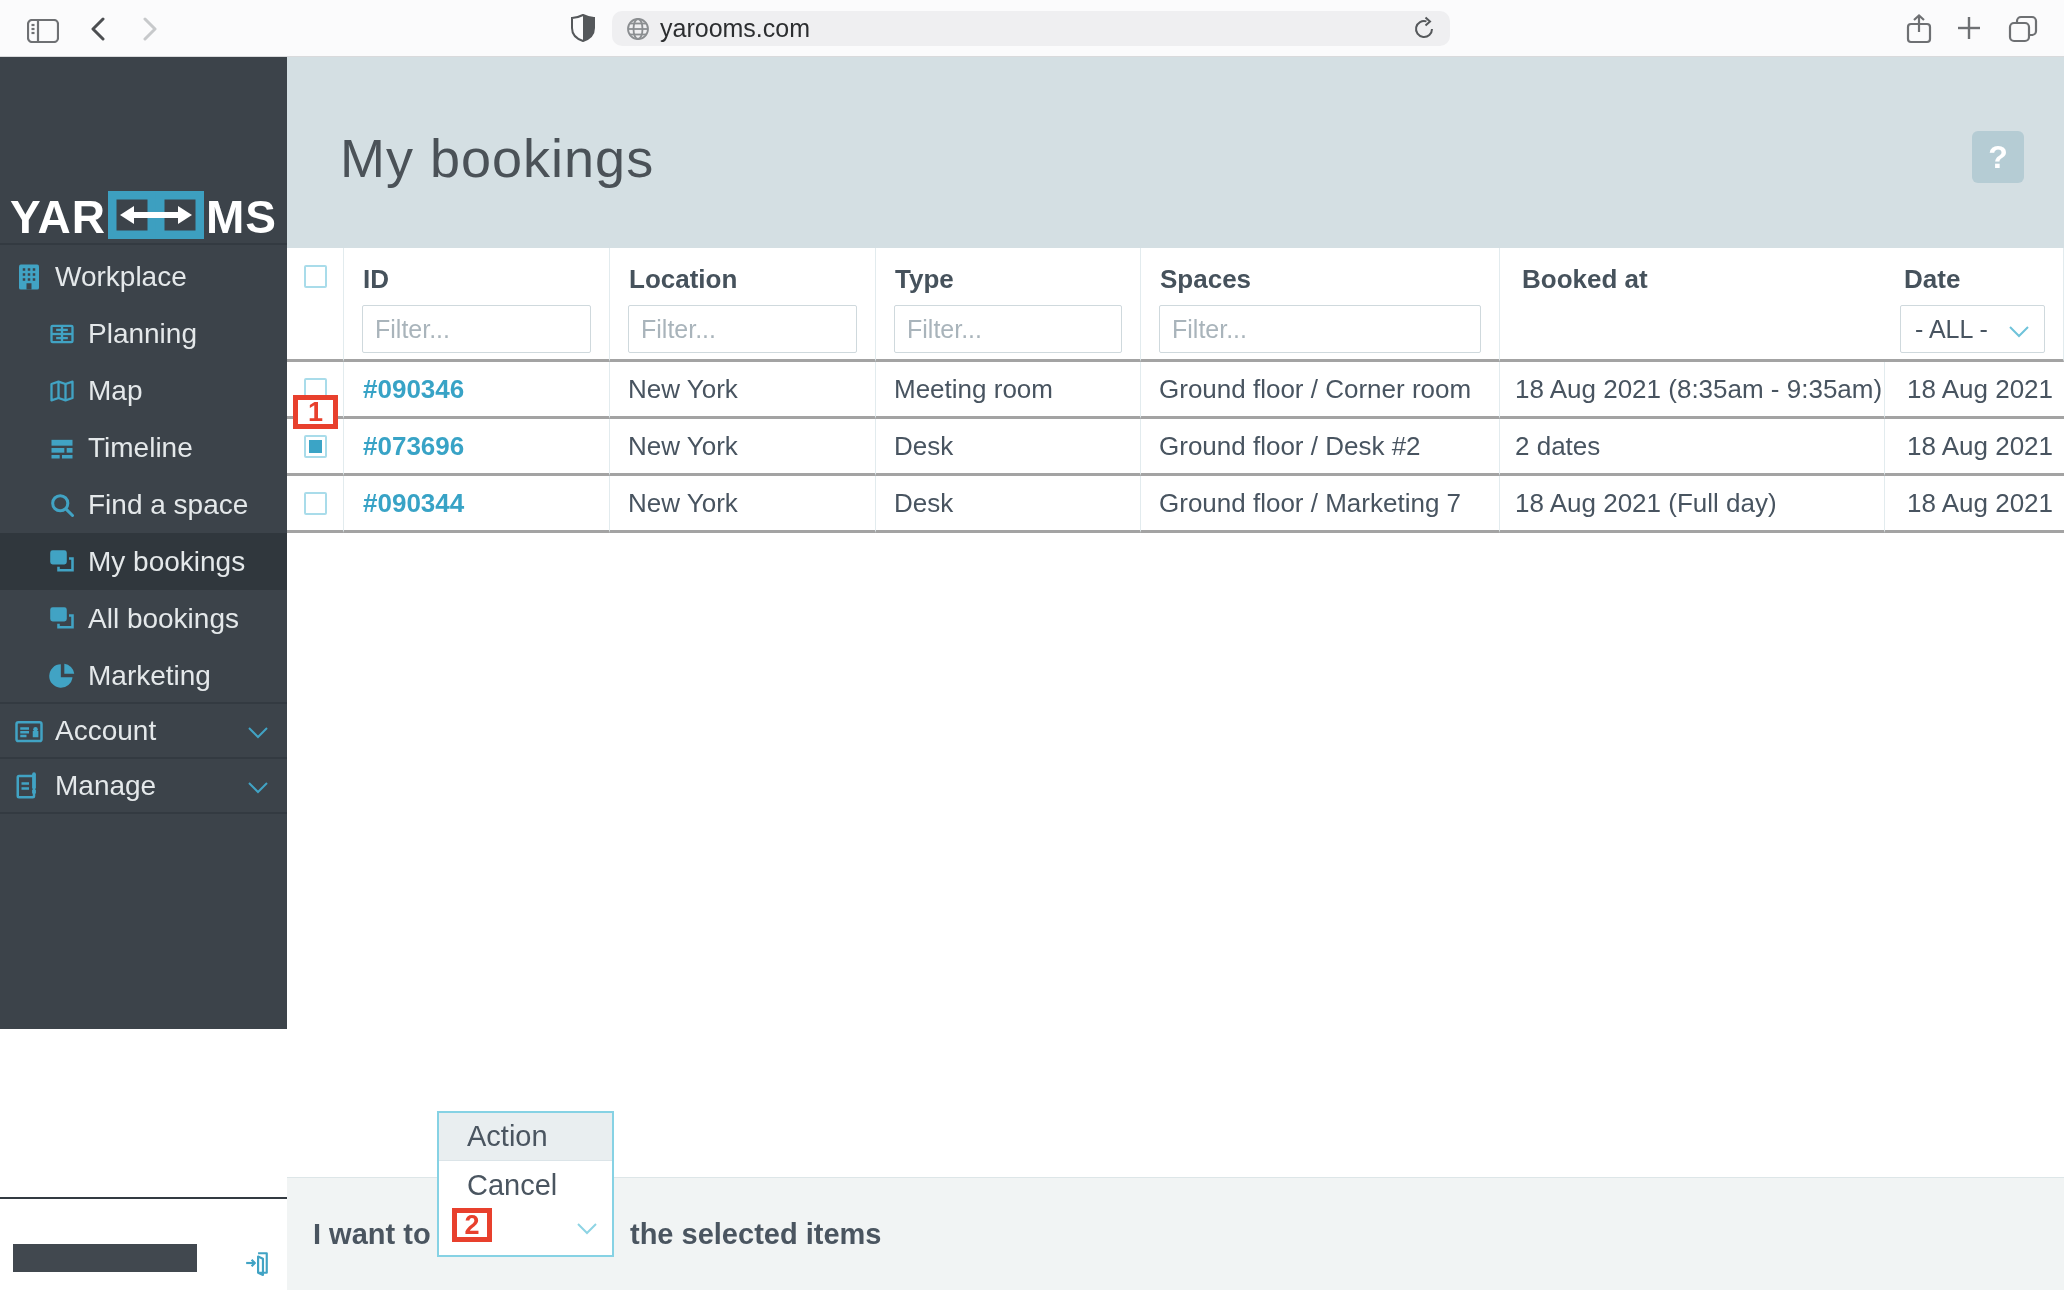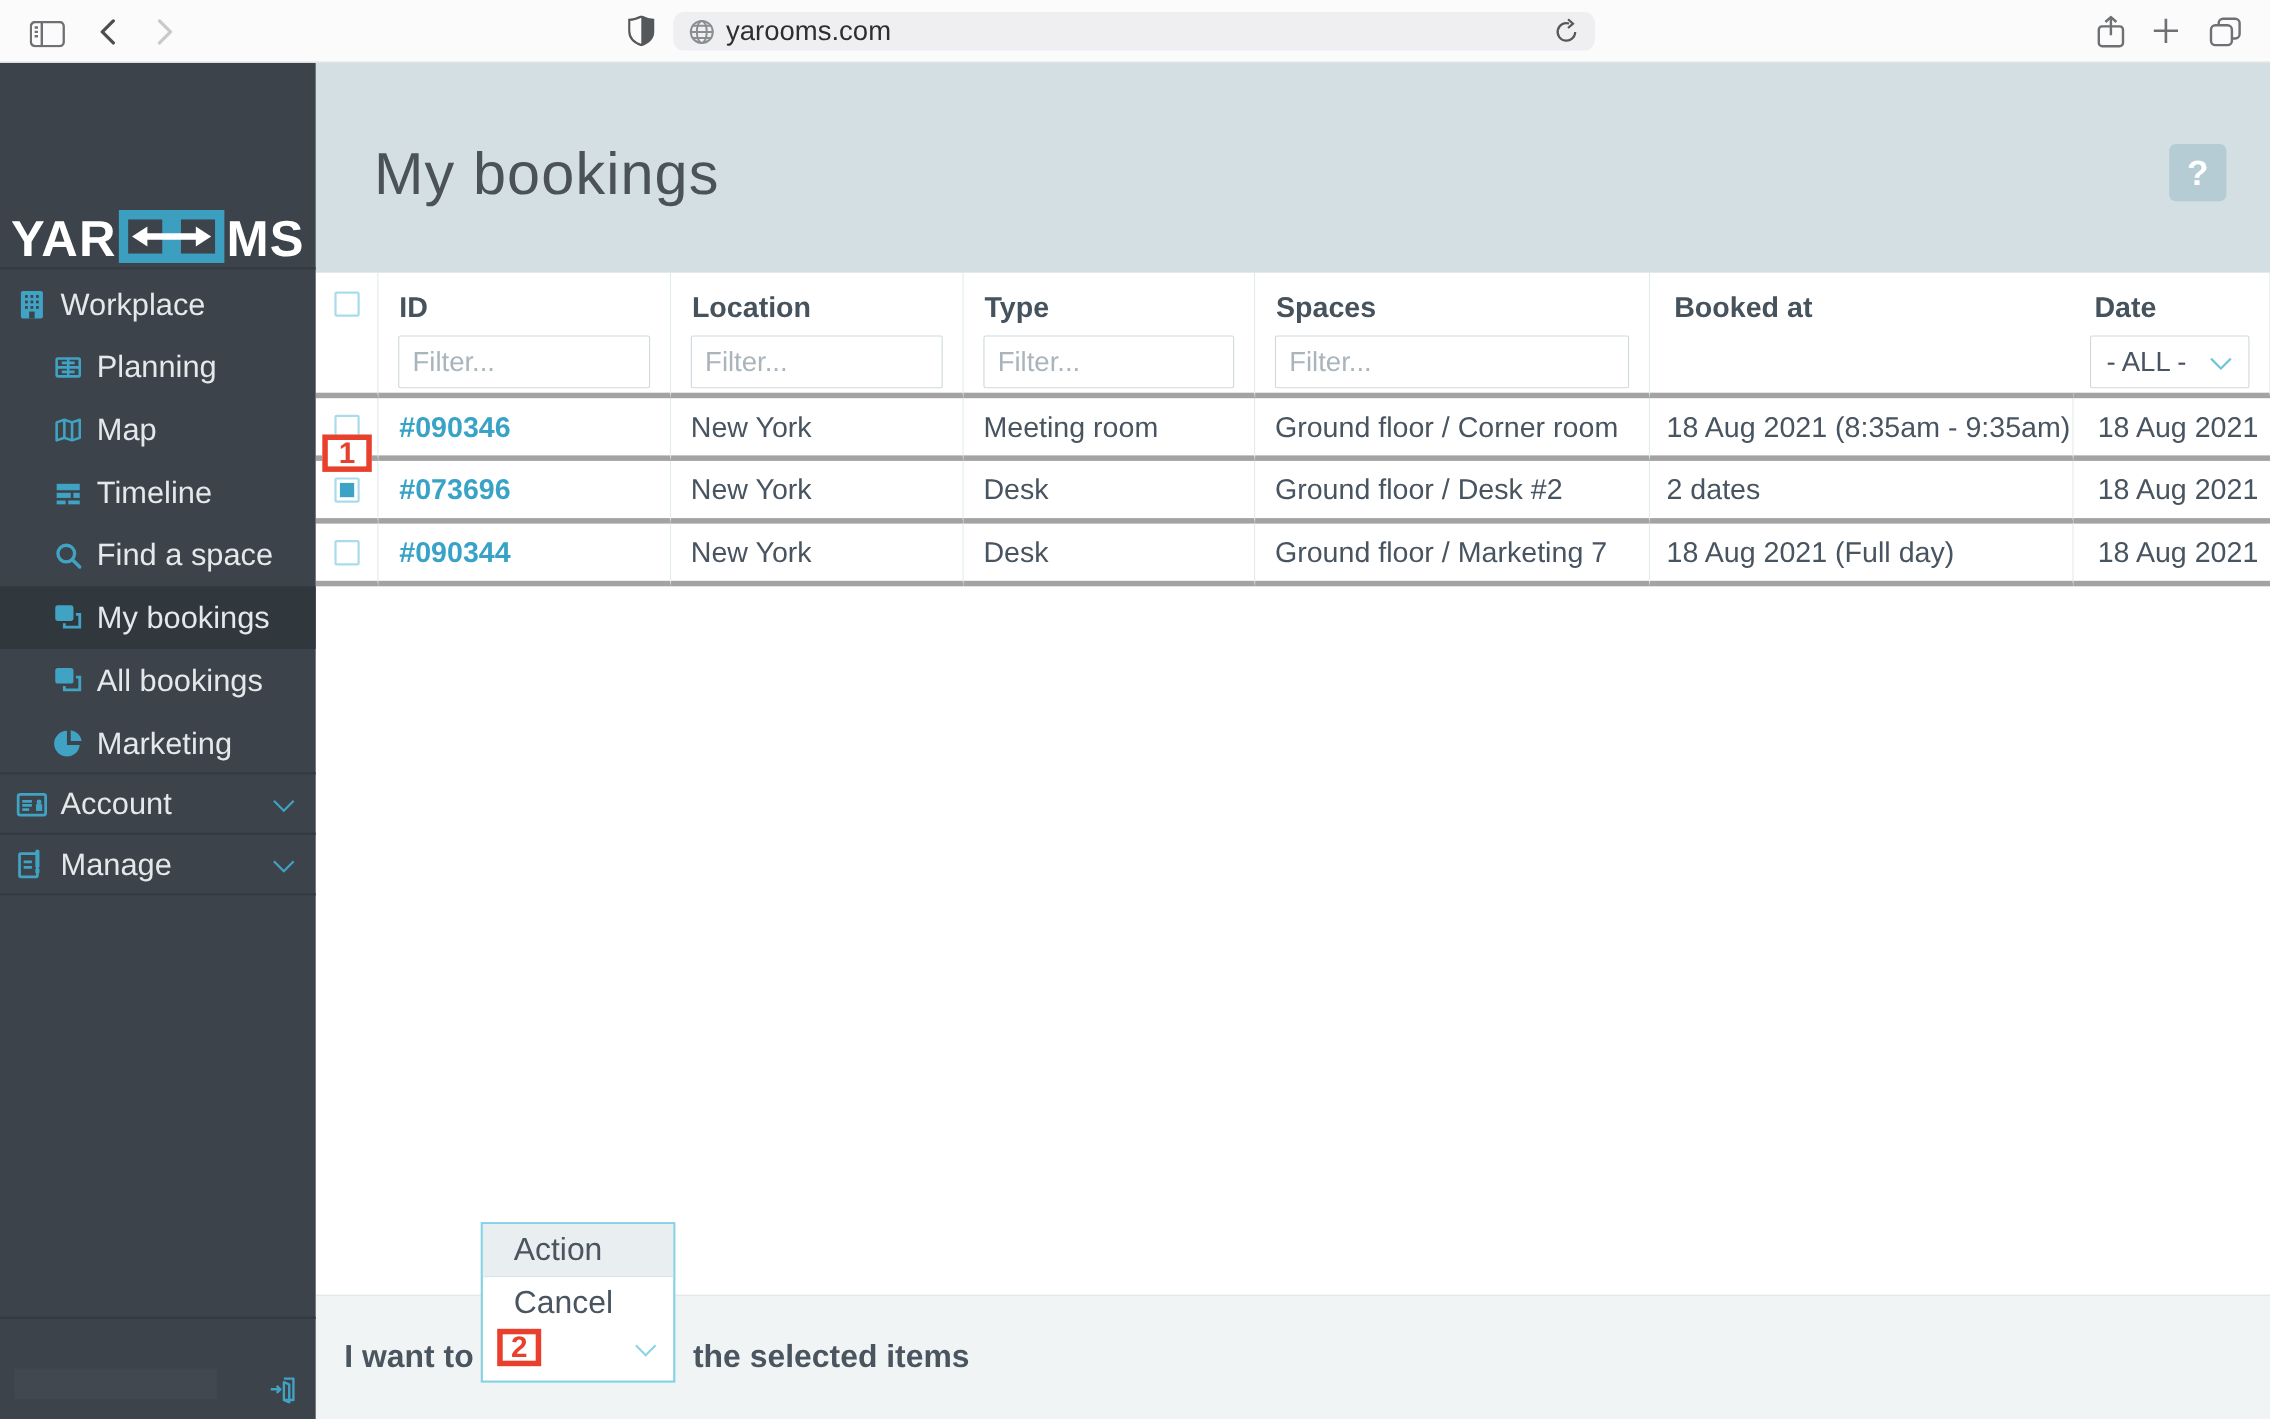--- a/index.html
+++ b/index.html
@@ -9,42 +9,42 @@
 
   
   .chrome { left:0; top:0; width:2064px; height:57px; background:#fbfbfc; border-bottom:1px solid #d9dadc; z-index:20; }
   .chrome svg { display:block; }
   .chrome-btn { position:absolute; cursor:default; }
   .url-field { position:absolute; left:612px; top:11px; width:838px; height:35px; background:#efeff1; border-radius:10px; display:flex; align-items:center; padding:0 14px; }
   .url-text { font-size:25px; color:#2c2e30; margin-left:10px; flex:1; }
   .reload { margin-left:auto; }
 
   
-  .sidebar { left:0; top:57px; width:287px; height:1233px; background:#3c434a; z-index:10; }
+  .sidebar { left:0; top:57px; width:287px; height:972px; background:#3c434a; z-index:10; }
   .logo { position:absolute; left:0; top:100px; width:287px; height:120px; display:flex; align-items:center; justify-content:center; gap:2px; }
   .logo-txt { color:#ffffff; font-size:46px; font-weight:bold; letter-spacing:1px; }
   .side-sep { position:absolute; left:0; width:287px; height:0; border-top:2px solid #333a41; }
   .nav-item { position:absolute; left:0; width:287px; height:57px; display:flex; align-items:center; color:#e4e8ea; font-size:28px; cursor:pointer; }
   .nav-item .ic { position:absolute; left:14px; width:30px; height:30px; display:flex; align-items:center; justify-content:center; }
   .nav-item .lbl { position:absolute; left:55px;text-align:right; }
   .nav-item.sub .ic { left:47px; }
   .nav-item.sub .lbl { left:88px; }
   .nav-item.active { background:#30373d; }
   .nav-item .chev { position:absolute; right:18px; }
   .side-bottom-box { position:absolute; left:13px; top:1187px; width:184px; height:28px; background:#41484f; }
   .logout { position:absolute; left:244px; top:1193px; width:26px; height:26px; cursor:pointer; }
 
   
   .band { left:287px; top:57px; width:1777px; height:191px; background:#d4dfe3; }
   .page-title { position:absolute; left:53px; top:70px; font-size:54px; font-weight:300; color:#4b5258; letter-spacing:1px; }
   .help-btn { position:absolute; left:1685px; top:74px; width:52px; height:52px; background:#b5ccd4; border-radius:6px; color:#ffffff; font-size:32px; font-weight:bold; display:flex; align-items:center; justify-content:center; cursor:pointer; }
 
   
   .table { left:287px; top:248px; width:1777px; display:grid; grid-template-columns:57px 266px 266px 265px 359px 385px auto; background:#fff; }
-  .cell { border-right:1px solid #e2ebee; border-bottom:5px solid #a3a3a3; }
+  .cell { border-right:1px solid #e2ebee; border-bottom:3px solid #a3a3a3; }
   .cell.last { border-right:none; }
   .hcell { height:114px; position:relative; }
   .hlabel { position:absolute; top:16px; left:19px; font-size:26px; font-weight:bold; color:#46525c; }
   .hfilter { position:absolute; top:57px; left:18px; right:18px; height:48px; border:1px solid #cfd9dd; border-radius:2px; background:#fff; font-family:"Liberation Sans",sans-serif; font-size:25px; color:#485460; padding:0 12px; outline:none; }
   .hfilter::placeholder { color:#a9b4bb; }
   .hselect { position:absolute; top:57px; left:15px; right:18px; height:48px; border:1px solid #cfd9dd; border-radius:2px; background:#fff; display:flex; align-items:center; font-size:25px; color:#485460; padding:0 14px; cursor:pointer; }
   .hselect .chev { margin-left:auto; }
   .rcell { height:57px; display:flex; align-items:center; padding-left:18px; font-size:26px; color:#485460;text-align:right; }
   .rcell.idc { padding-left:19px; }
   .rcell.bk { padding-left:22px; }

